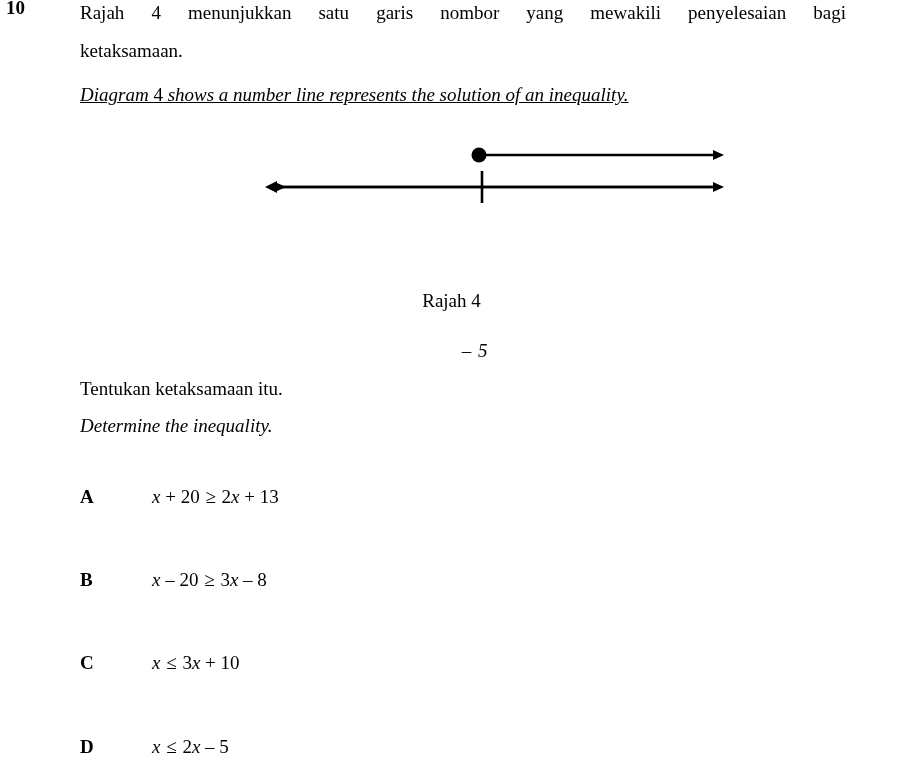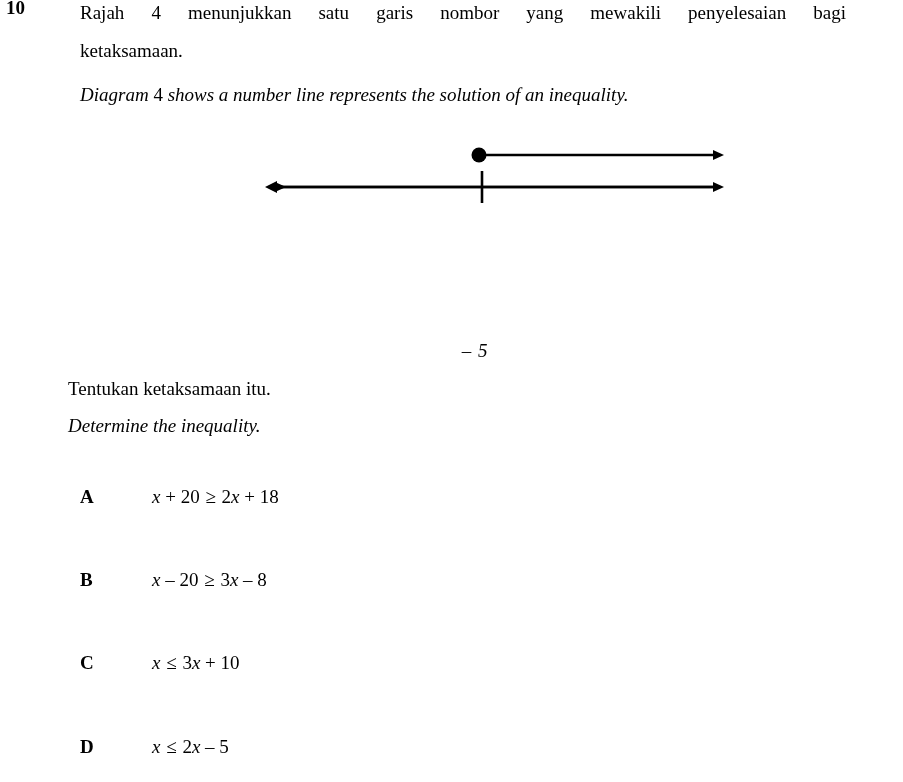--- a/index.html
+++ b/index.html
@@ -49,20 +49,21 @@
   .stem .ml2 {
     display: block;
     text-align: right;
     text-align-last: left;
   }
   .stem .en {
     display: block;
     font-style: italic;
     text-align: left;
     margin-top: 6px;
+    text-decoration: underline;
   }
   .stem .en .up {
     font-style: normal;
   }
 
   
   .figure {
     position: absolute;
     left: 0;
     top: 132px;
@@ -98,21 +99,21 @@
   .caption .cap-en {
     font-style: italic;
   }
   .caption .cap-en .up {
     font-style: normal;
   }
 
   
   .instr {
     position: absolute;
-    left: 68px;
+    left: 80px;
     top: 370px;
     font-size: 19px;
     line-height: 37px;
   }
   .instr .ml {
     display: block;
   }
   .instr .en {
     display: block;
     font-style: italic;
@@ -181,30 +182,31 @@
 
       <path d="M265,55 L277,49 L277,61 z" fill="#000000"></path>
 
       <line x1="482" y1="39" x2="482" y2="71" stroke="#000000" stroke-width="2.6"></line>
     </svg>
 
     <div class="nl-label">– 5</div>
   </div>
 
   <div class="caption">
+    <div>Rajah 4</div>
   </div>
 
   <div class="instr">
     <span class="ml">Tentukan ketaksamaan itu.</span>
     <span class="en">Determine the inequality.</span>
   </div>
 
   <div class="option" style="top:486px;">
     <span class="letter">A</span>
-    <span class="expr"><span class="var">x</span><span> + 20 </span><span class="rel">≥</span><span> 2</span><span class="var">x</span><span> + 18</span></span>
+    <span class="expr"><span class="var">x</span><span> + 20 </span><span class="rel">≥</span><span> 2</span><span class="var">x</span><span> + 13</span></span>
   </div>
 
   <div class="option" style="top:569px;">
     <span class="letter">B</span>
     <span class="expr"><span class="var">x</span><span> – 20 </span><span class="rel">≥</span><span> 3</span><span class="var">x</span><span> – 8</span></span>
   </div>
 
   <div class="option" style="top:652px;">
     <span class="letter">C</span>
     <span class="expr"><span class="var">x</span><span> </span><span class="rel">≤</span><span> 3</span><span class="var">x</span><span> + 10</span></span>

